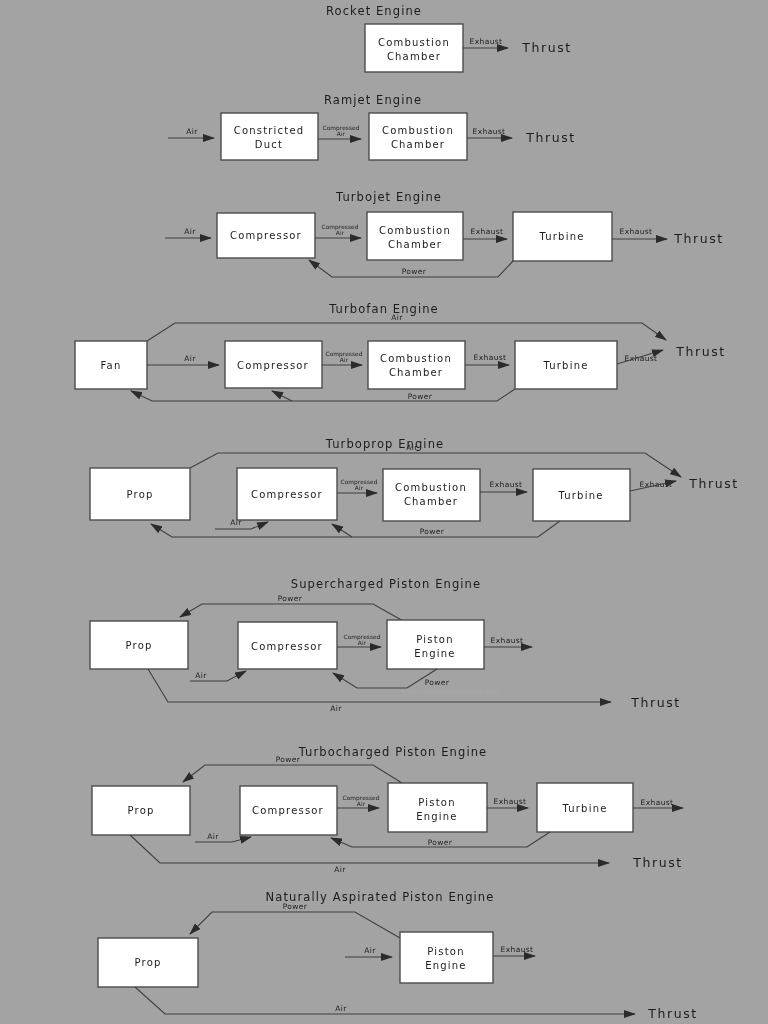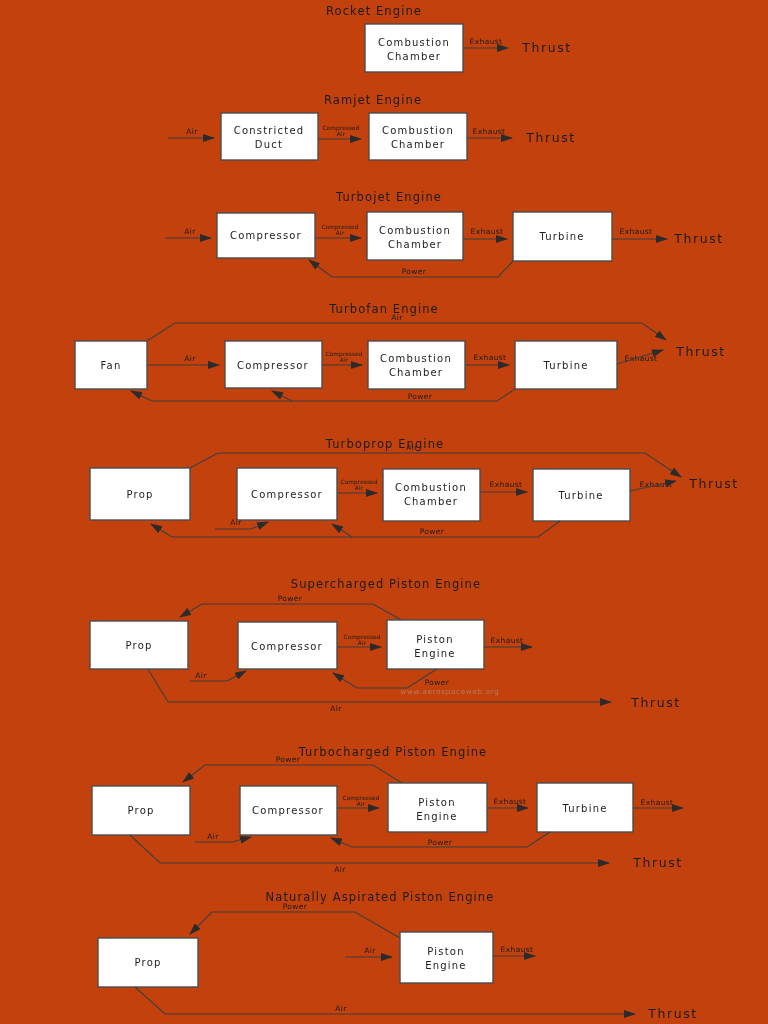--- a/index.html
+++ b/index.html
@@ -1,16 +1,16 @@
 <!DOCTYPE html>
 <html><head>
 <meta charset="utf-8">
 <style>
   html,body{margin:0;padding:0;background:#ffffff;}
-  .stage{position:relative;width:768px;height:1024px;background:#c2410c;overflow:hidden;}
+  .stage{position:relative;width:768px;height:1024px;background:#a3a3a3;overflow:hidden;}
   svg{display:block;}
   text{font-family:"DejaVu Sans","Liberation Sans",sans-serif;fill:#1c1c1c;}
   .title{font-size:11.5px;letter-spacing:1.1px;text-anchor:middle;}
   .boxlabel{font-size:10px;letter-spacing:1.2px;text-anchor:middle;}
   .small{font-size:7.5px;letter-spacing:0.4px;text-anchor:middle;}
   .tiny{font-size:5.8px;letter-spacing:0.1px;text-anchor:middle;}
   .thrust{font-size:12.5px;letter-spacing:1.6px;text-anchor:middle;}
   .watermark{font-size:7px;letter-spacing:0.8px;text-anchor:middle;fill:#ababab;opacity:0.55;}
   .box{fill:#ffffff;stroke:#4c4c4c;stroke-width:1.4;}
   .ln{fill:none;stroke:#3f3f3f;stroke-width:1.1;}

